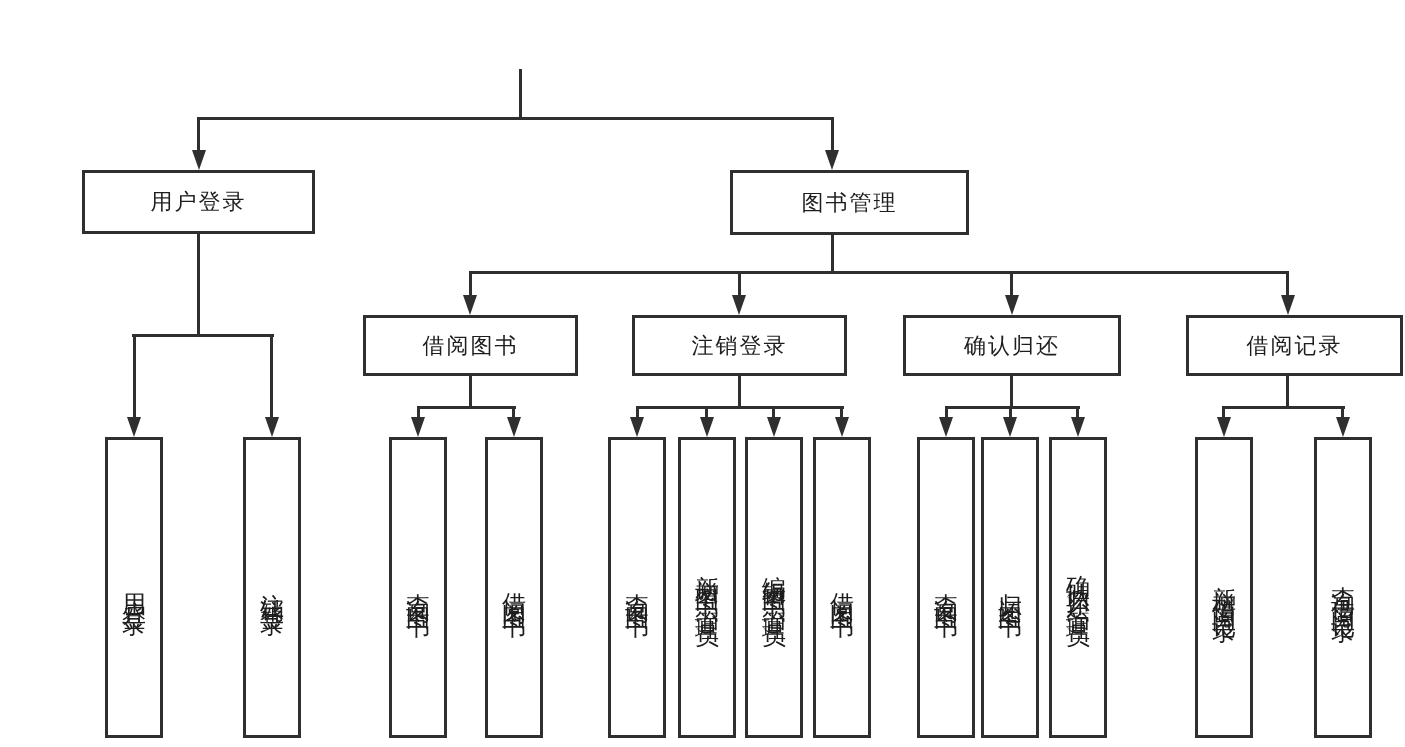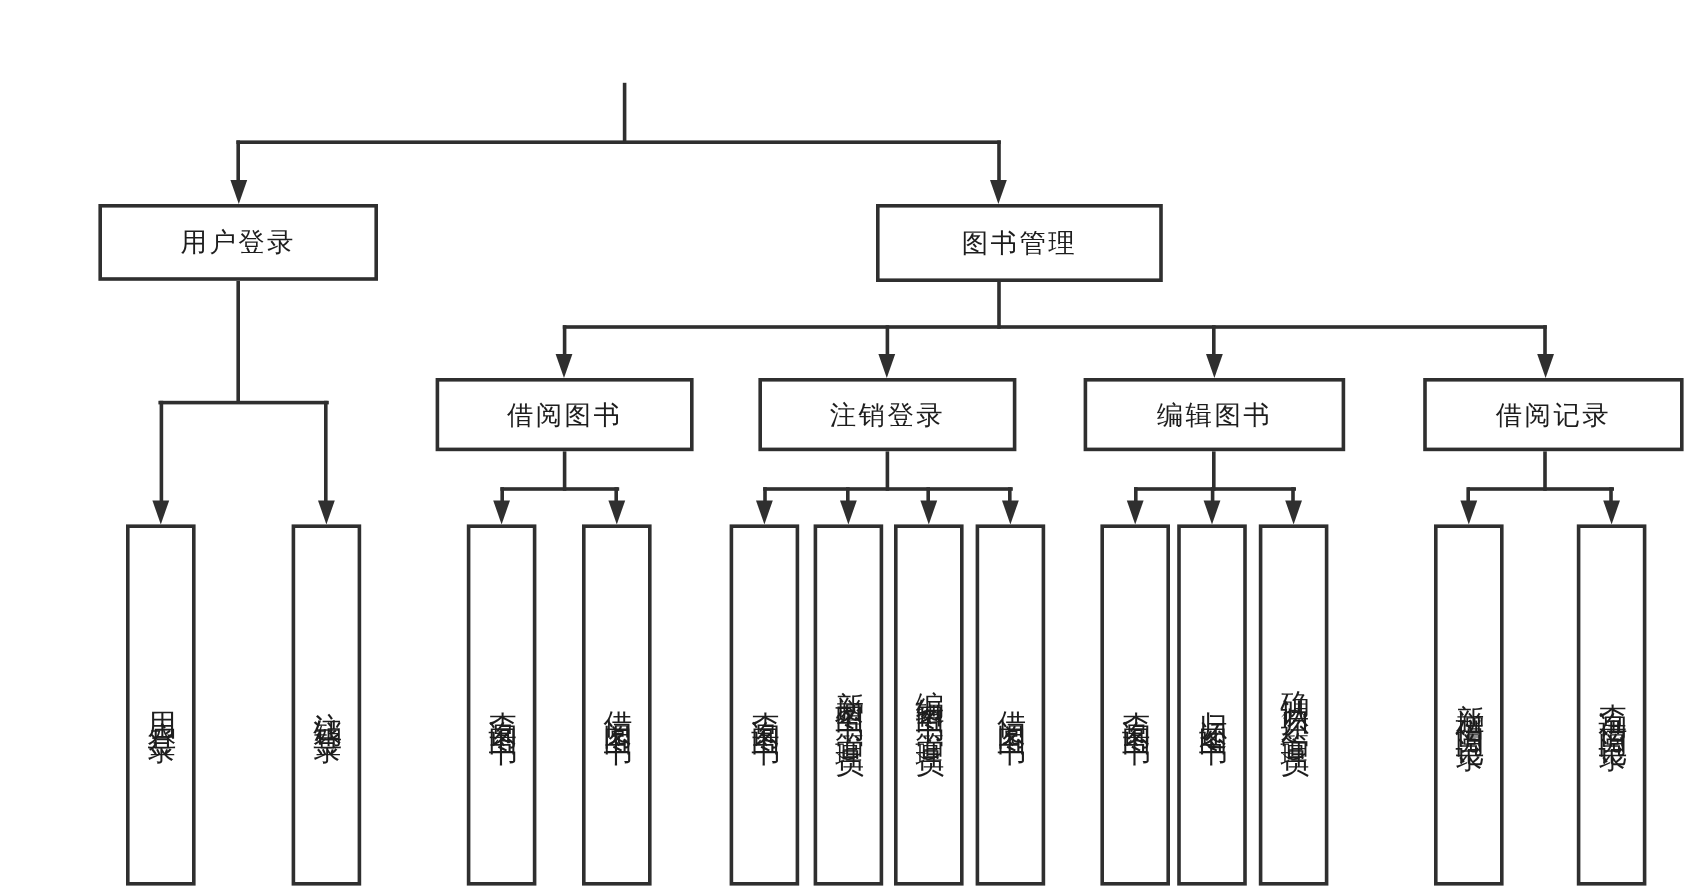--- a/index.html
+++ b/index.html
@@ -113,21 +113,21 @@
   <div class="ln v" style="left:1341px;top:406px;height:13px;"></div>
   <div class="arrow" style="left:1217px;top:417px;"></div>
   <div class="arrow" style="left:1336px;top:417px;"></div>
 
 
   <div class="node" style="left:82px;top:170px;width:233px;height:64px;">用户登录</div>
   <div class="node" style="left:730px;top:170px;width:239px;height:65px;">图书管理</div>
 
   <div class="node" style="left:363px;top:315px;width:215px;height:61px;">借阅图书</div>
   <div class="node" style="left:632px;top:315px;width:215px;height:61px;">注销登录</div>
-  <div class="node" style="left:903px;top:315px;width:218px;height:61px;">编辑图书</div>
+  <div class="node" style="left:903px;top:315px;width:218px;height:61px;">确认归还</div>
   <div class="node" style="left:1186px;top:315px;width:217px;height:61px;">借阅记录</div>
 
   <div class="node leaf" style="left:105px;top:437px;width:58px;height:301px;">
     <span class="vtext">用户登录</span>
   </div>
   <div class="node leaf" style="left:243px;top:437px;width:58px;height:301px;">
     <span class="vtext">注销登录</span>
   </div>
 
   <div class="node leaf" style="left:389px;top:437px;width:58px;height:301px;">

